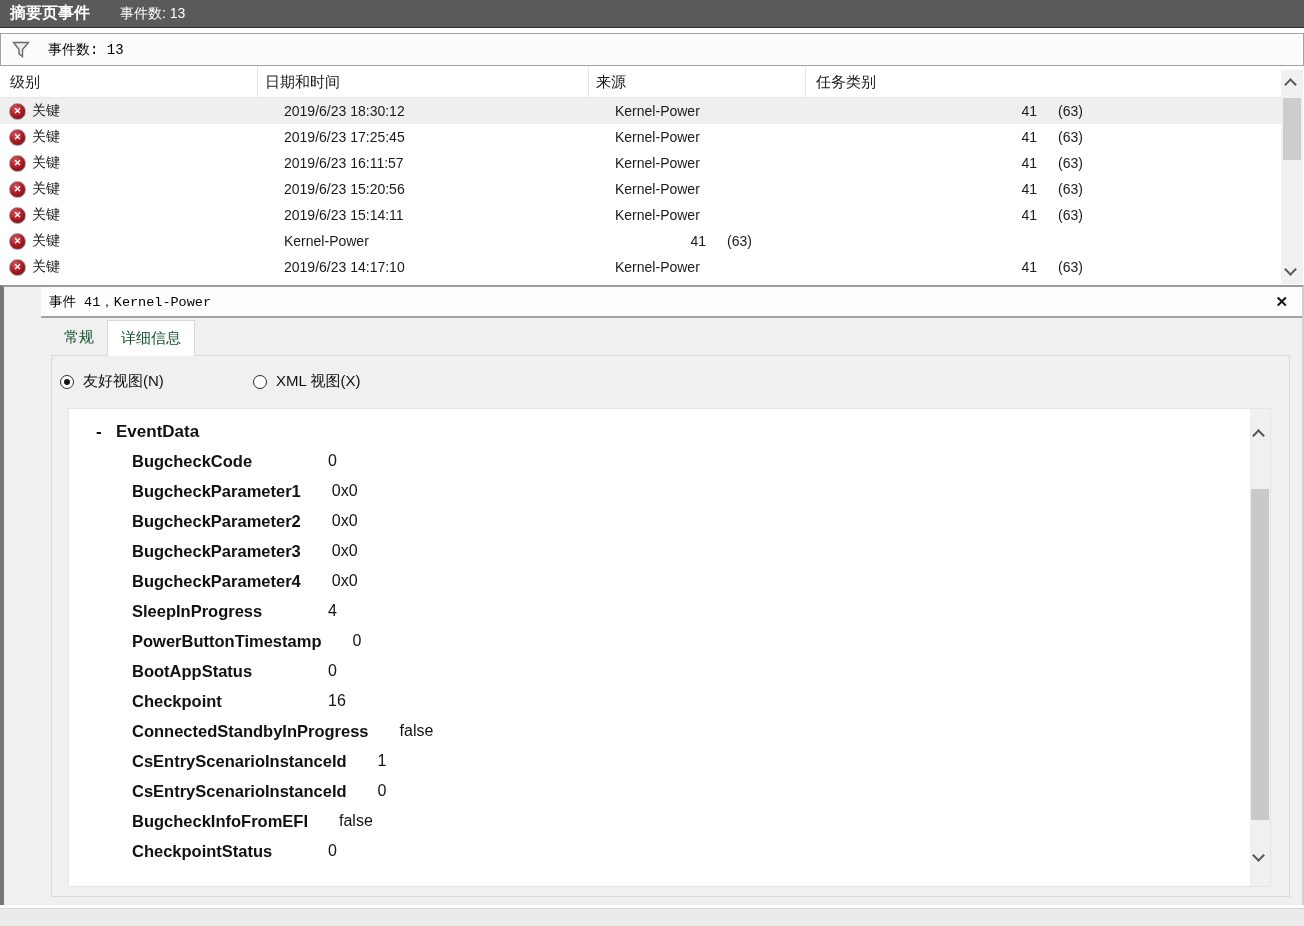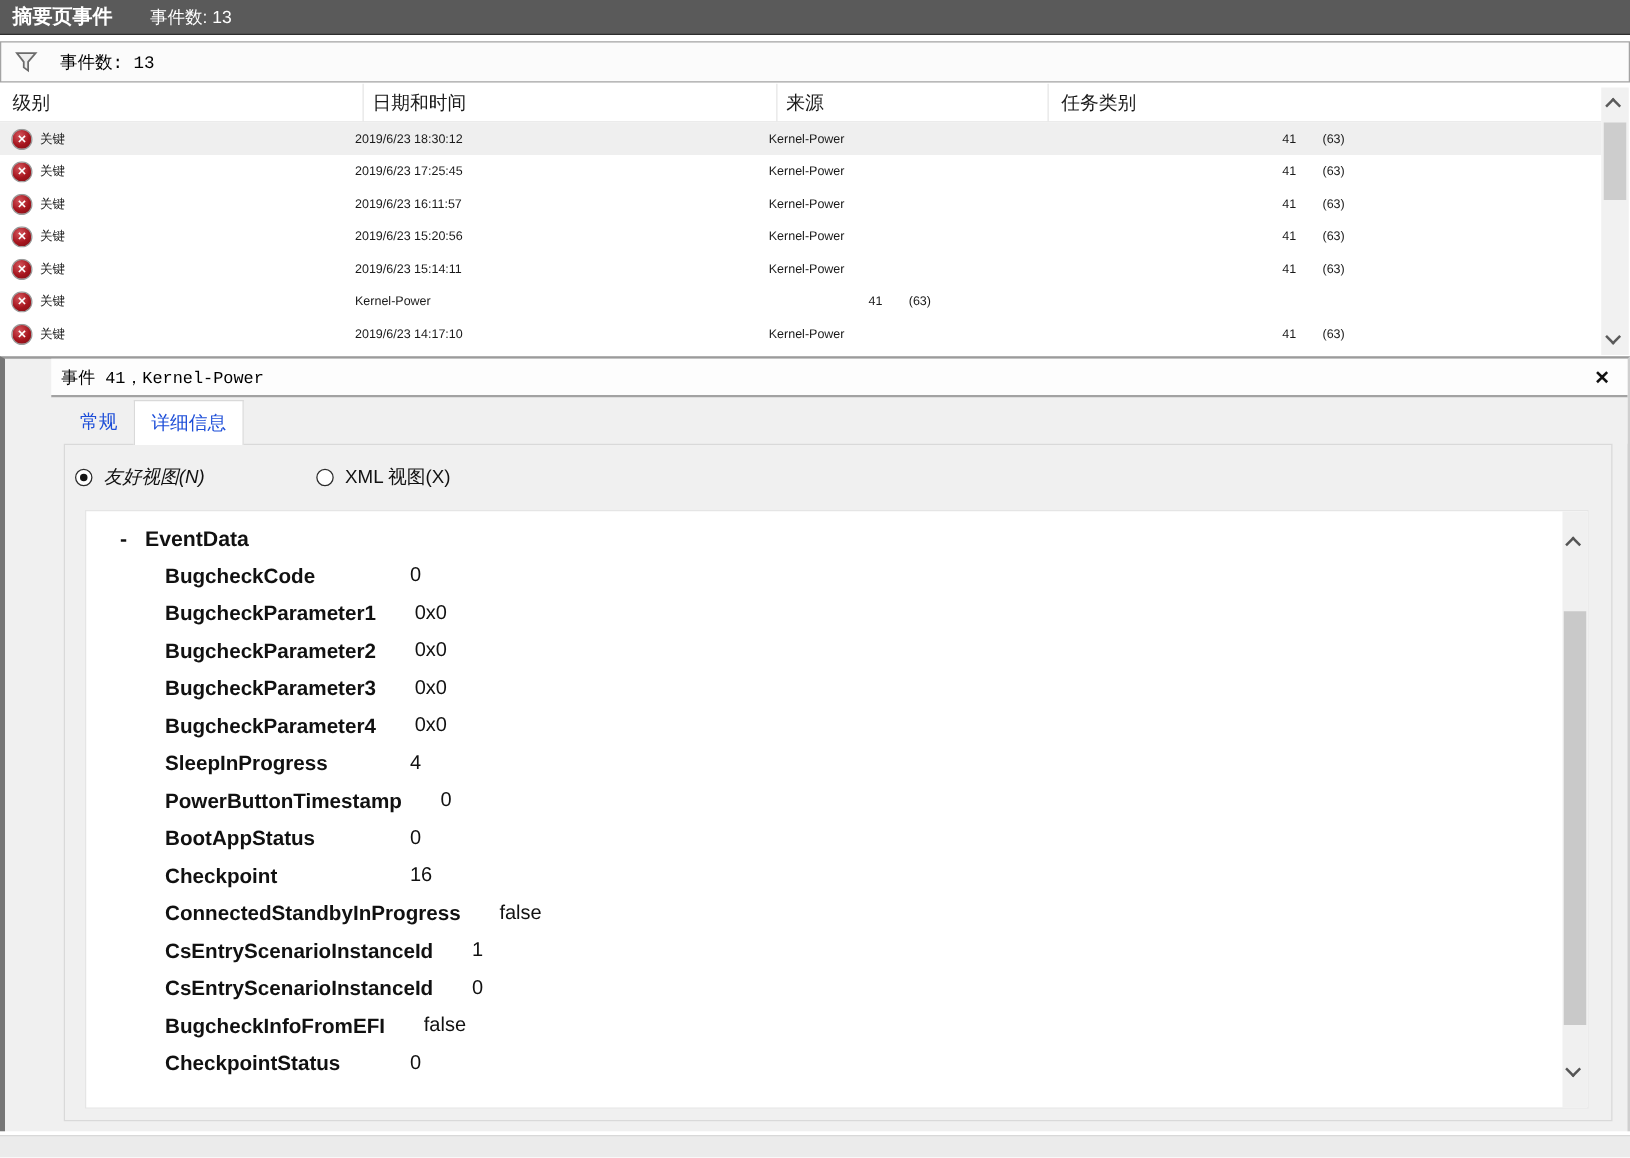--- a/index.html
+++ b/index.html
@@ -23,23 +23,23 @@
               color:#000; margin-left:17px; }
 
   
   .eventlist { position:absolute; top:67px; left:0; right:0; height:218px; background:#fff; }
   .elh { display:flex; height:31px; border-bottom:1px solid #e5e5e5; margin-right:23px; }
   .hcell { display:flex; align-items:center; font-size:15px; color:#1a1a1a;
            border-right:1px solid #e5e5e5; padding-left:7px; }
   .hcell:last-child { border-right:none; }
   .elrow { display:flex; height:26px; margin-right:23px; align-items:center; }
   .elrow.sel { background:#efefef; }
-  .cell { font-size:10px; color:#1a1a1a; white-space:nowrap; overflow:hidden; }
+  .cell { font-size:14px; color:#1a1a1a; white-space:nowrap; overflow:hidden; }
   .c0 { width:277px; padding-left:9px; display:flex; align-items:center; gap:6px; }
-  .h0 { width:291px; padding-left:10px; }
+  .h0 { width:258px; padding-left:10px; }
   .c1,.h1 { width:331px; padding-left:7px; }
   .c2,.h2 { width:217px; padding-left:7px; }
   .c3,.h3 { width:223px; justify-content:flex-end; text-align:right; padding-right:11px; }
   .h3 { display:flex; }
   .c4,.h4 { flex:1; padding-left:10px; }
 
   .crit-icon { width:17px; height:17px; border-radius:50%; flex:0 0 17px;
                background:radial-gradient(circle at 38% 30%, #d4555c 0%, #a6151e 55%, #7c0d13 100%);
                border:1px solid #9a9a9a; color:#fff; position:relative; }
   .crit-icon::after { content:"✕"; position:absolute; left:0; right:0; top:0; bottom:0;
@@ -63,29 +63,29 @@
             border-right:2px solid #cfcfcf; background:#f0f0f0;
             display:flex; flex-direction:column;padding-left:37px; }
   .dtitle { height:31px; background:#fdfdfd; border-bottom:2px solid #a2a2a2;
             display:flex; align-items:center;
             font-family:"Liberation Mono", monospace; font-size:13.5px; color:#000; }
   .dtitle-text { margin-left:8px; }
   .close { margin-left:auto; margin-right:14px; font-size:15px; font-weight:bold;
            color:#111; cursor:default; font-family:"Liberation Sans", sans-serif; }
 
   .tabs { height:37px; display:flex; align-items:flex-end; padding-left:10px; background:#f0f0f0; }
-  .tab { font-size:15px; color:#1d4ed8; padding:6px 13px 8px 13px; }
+  .tab { font-size:15px; color:#14532d; padding:6px 13px 8px 13px; }
   .tab.active { background:#fff; border:1px solid #d9d9d9; border-bottom:none;
                 padding-top:8px; margin-bottom:-1px; z-index:2; }
 
   .tabpage { position:relative; flex:1; margin:0 12px 8px 10px;
              border:1px solid #d9d9d9; background:#f0f0f0; }
   .radios { position:absolute; top:16px; left:8px; display:flex; align-items:center; }
   .radio-row { display:flex; align-items:center; gap:9px; font-size:15px; color:#111; }
-  .radio-row.first { width:193px;font-style:italic; }
+  .radio-row.first { width:193px; }
   .radio { width:14px; height:14px; border:1px solid #2b2b2b; border-radius:50%;
            background:#fff; position:relative; flex:0 0 14px; }
   .radio.checked::after { content:""; position:absolute; left:3px; top:3px; right:3px; bottom:3px;
            background:#141414; border-radius:50%; }
 
   .friendly { position:absolute; left:16px; right:18px; top:52px; bottom:9px;
               background:#fff; border:1px solid #e5e5e5; overflow:hidden; }
   .tree { position:absolute; left:0; top:0; right:21px; bottom:0; overflow:hidden; }
   .troot { margin:13px 0 4px 27px; display:flex; align-items:baseline;
            font-size:17px; font-weight:bold; color:#111; }

